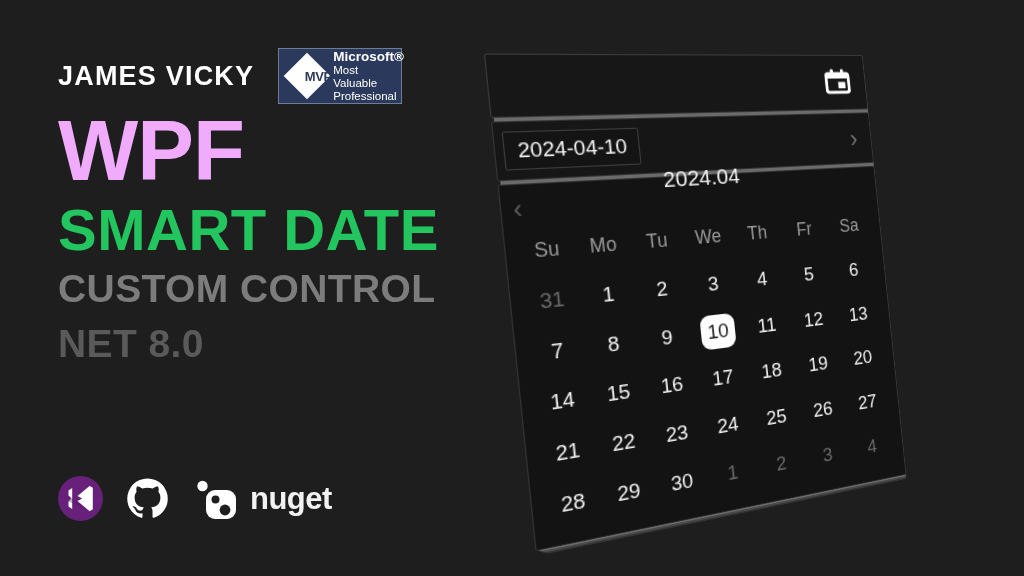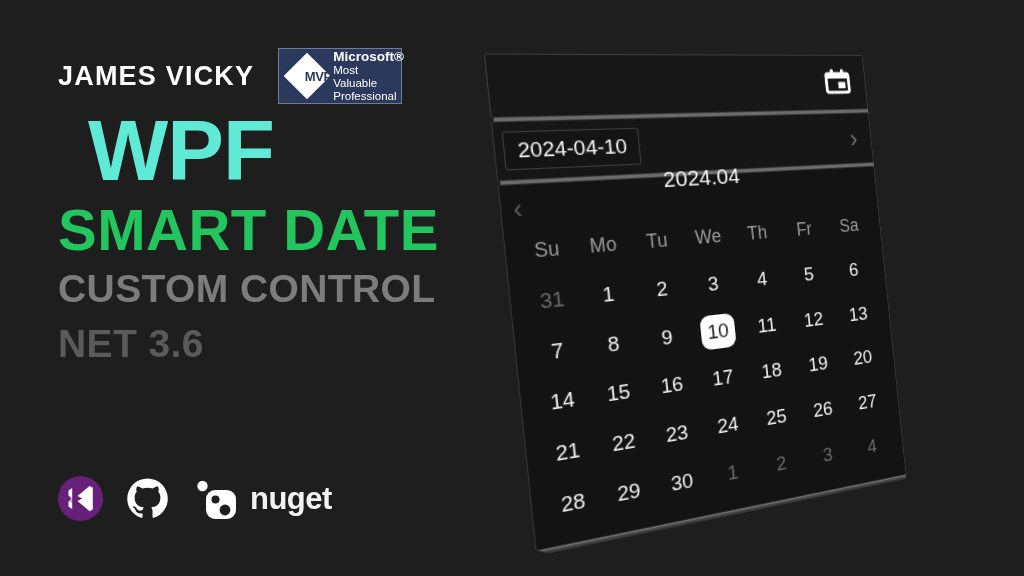--- a/index.html
+++ b/index.html
@@ -49,22 +49,22 @@
   }
   .mvp-lines {
     display:flex; flex-direction:column; justify-content:center;
     color:#ffffff; line-height:1.12; margin-left:3px;
   }
   .mvp-lines .l1 { font-size:13.5px; font-weight:bold; }
   .mvp-lines .l2, .mvp-lines .l3 { font-size:11.5px; font-weight:normal; }
 
   .headline-block { position:absolute; left:58px; top:110px; }
   .h-wpf {
-    font-size:85px; font-weight:bold; color:#5eead4;
-    letter-spacing:-1px; line-height:0.96;margin-left:30px;
+    font-size:85px; font-weight:bold; color:#f0abfc;
+    letter-spacing:-1px; line-height:0.96;
   }
   .h-smart {
     font-size:58px; font-weight:bold; color:#22c55e;
     letter-spacing:0.5px; line-height:1.18; margin-top:4px;
   }
   .h-custom {
     font-size:39px; font-weight:bold; color:#7c7c7c;
     letter-spacing:0.4px; line-height:1.3; 
   }
   .h-net {
@@ -210,21 +210,21 @@
           <div class="l2">Most Valuable</div>
           <div class="l3">Professional</div>
         </div>
       </div>
     </div>
 
     <div class="headline-block">
       <div class="h-wpf">WPF</div>
       <div class="h-smart">SMART DATE</div>
       <div class="h-custom">CUSTOM CONTROL</div>
-      <div class="h-net">NET 3.6</div>
+      <div class="h-net">NET 8.0</div>
     </div>
 
     <div class="logo-row">
 
       <div class="logo-vs">
         <svg width="45" height="45" viewBox="0 0 45 45">
           <path d="M10.5 14.5 L14.2 12.0 L14.2 33.0 L10.5 30.6 L10.5 25.5 L13.0 22.5 L10.5 19.6 Z" fill="#ffffff"></path>
           <path d="M31.5 10.0 L34.6 11.6 L34.6 33.6 L31.5 35.2 L19.5 25.0 L24.2 22.5 L19.5 20.0 Z" fill="#ffffff"></path>
           <path d="M34.6 11.6 L34.6 33.6 L25.5 22.6 Z" fill="#ffffff" opacity="0.78"></path>
           <path d="M31.5 35.2 L10.5 19.6 L10.5 25.5 L31.5 35.2 Z" fill="#4f1a5e" opacity="0.35"></path>

